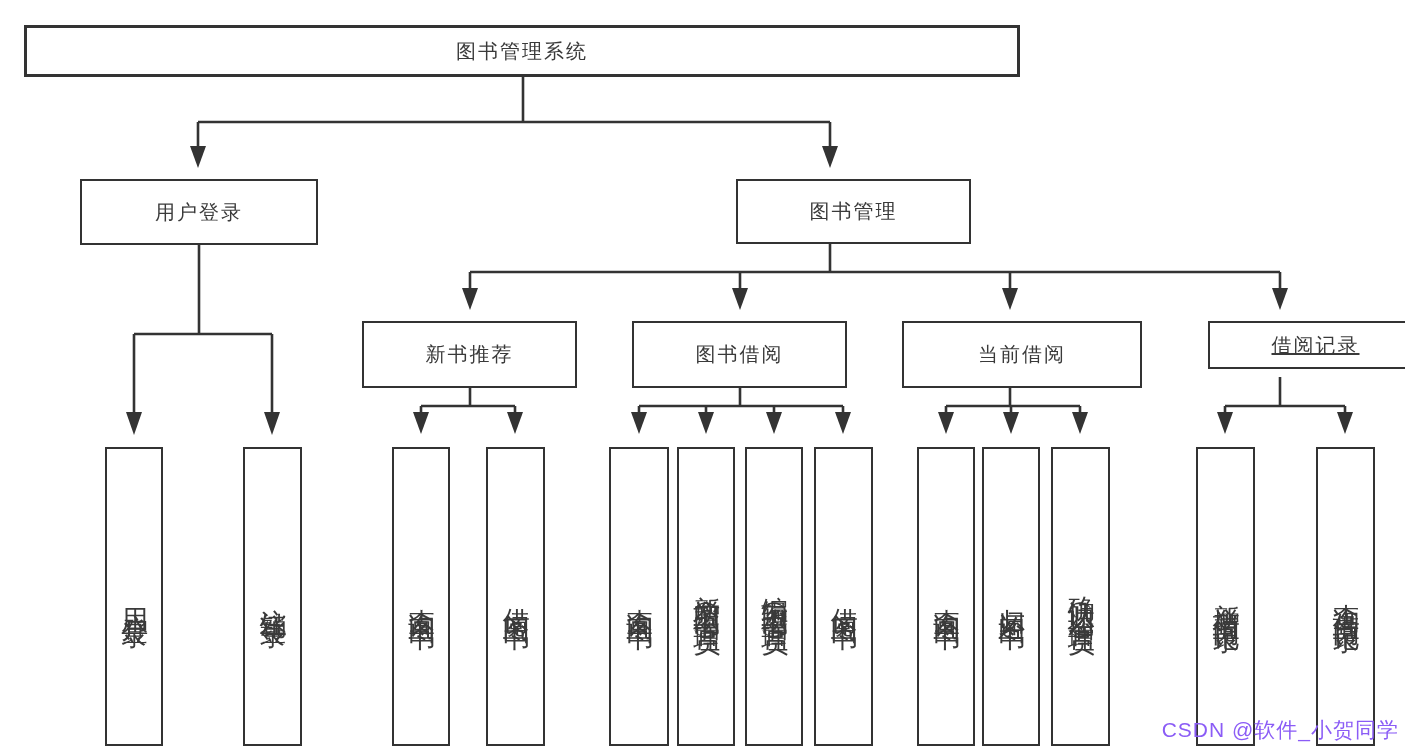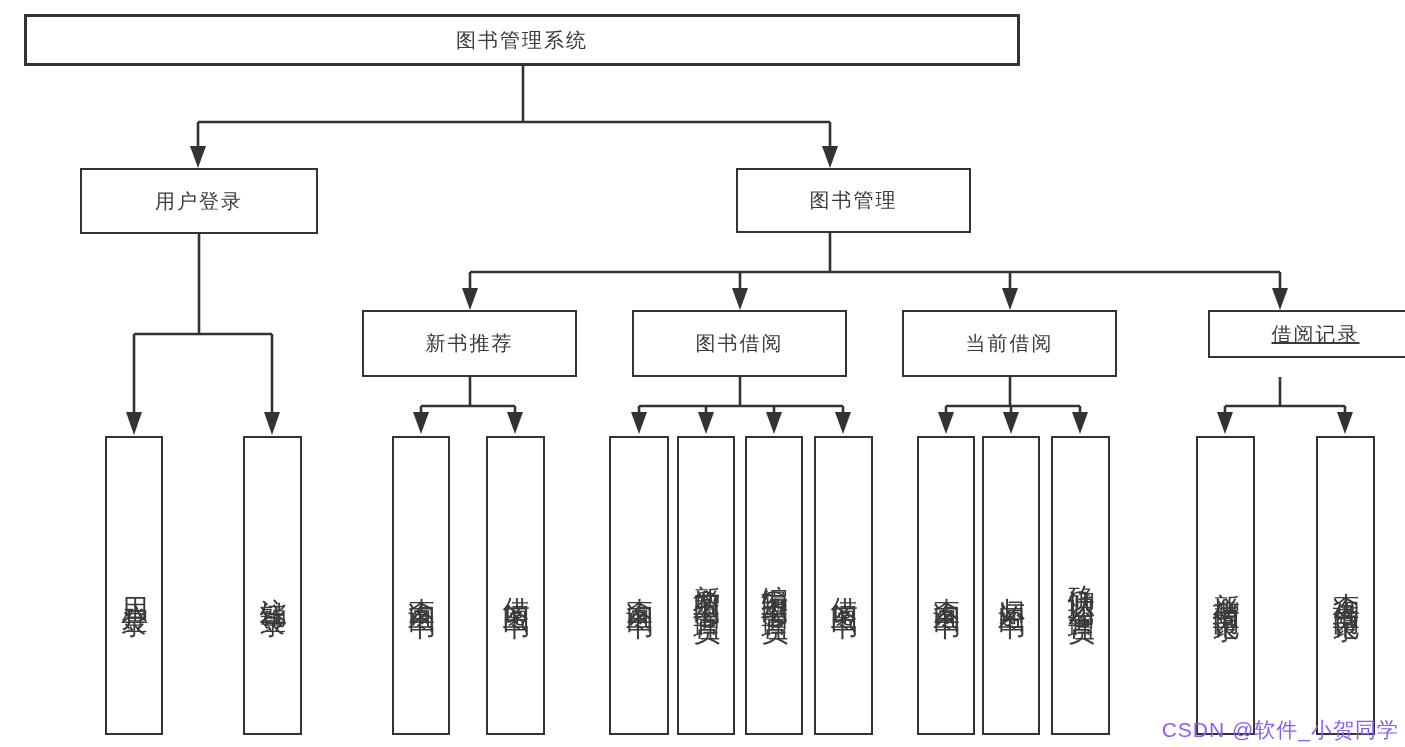--- a/index.html
+++ b/index.html
@@ -5,20 +5,21 @@
   html,body { margin:0; padding:0; background:#ffffff; }
   .canvas {
     position:relative; width:1405px; height:747px; background:#ffffff;
     font-family:"Liberation Sans", sans-serif; overflow:hidden;
   }
   .connector-layer { position:absolute; left:0; top:0; width:1405px; height:747px; }
   .box {
     position:absolute; background:#ffffff; border:2.5px solid #333333;
     box-sizing:border-box; display:flex; align-items:center; justify-content:center;
     color:#3a3a3a;
+    margin-top:11px;
   }
   .root-box { border-width:3px; font-size:20px; letter-spacing:2px; }
   .hbox { font-size:20px; letter-spacing:2px; }
   .vbox span {
     writing-mode:vertical-rl; text-orientation:mixed;
     font-size:27px; letter-spacing:5px; line-height:1.1; color:#3a3a3a;
     white-space:nowrap;
   }
   .watermark {
     position:absolute; right:6px; bottom:3px; font-size:21px; letter-spacing:1px;
@@ -118,21 +119,21 @@
   <div class="box hbox" style="left:736px; top:168px; width:235px; height:65px;">
     <span>图书管理</span>
   </div>
 
   <div class="box hbox" style="left:362px; top:310px; width:215px; height:67px;text-align:right;">
     <span>新书推荐</span>
   </div>
   <div class="box hbox" style="left:632px; top:310px; width:215px; height:67px;">
     <span>图书借阅</span>
   </div>
-  <div class="box hbox" style="left:902px; top:310px; width:215px; height:67px;">
+  <div class="box hbox" style="left:902px; top:310px; width:240px; height:67px;">
     <span>当前借阅</span>
   </div>
   <div class="box hbox" style="left:1208px; top:310px; width:215px; height:48px;text-decoration:underline;">
     <span>借阅记录</span>
   </div>
 
   <div class="box vbox" style="left:105px; top:436px; width:58px; height:299px;">
     <span>用户登录</span>
   </div>
   <div class="box vbox" style="left:243px; top:436px; width:59px; height:299px;">

